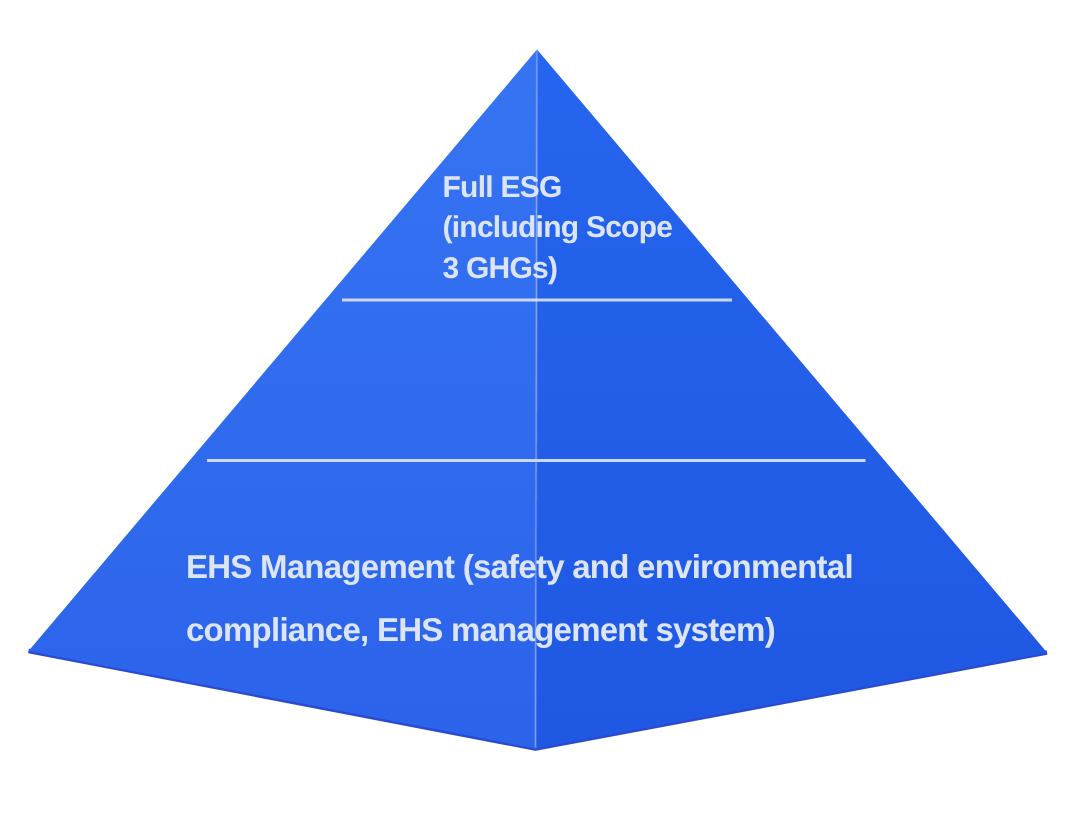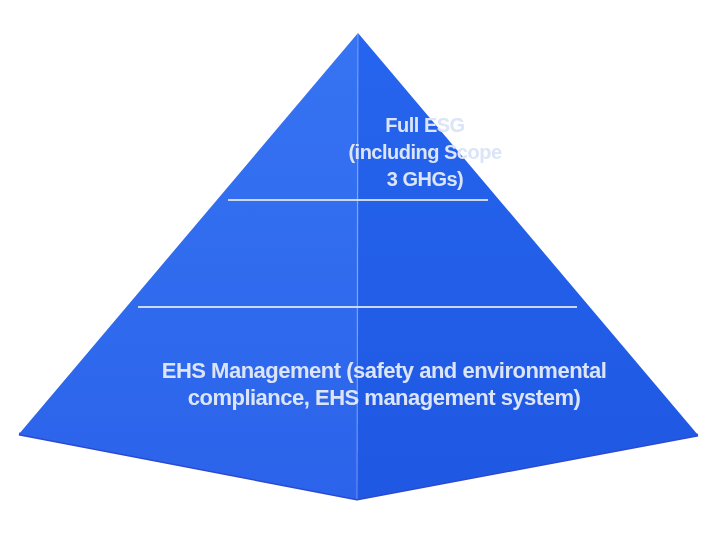--- a/index.html
+++ b/index.html
@@ -21,21 +21,21 @@
     left: 0;
     top: 0;
     display: block;
   }
   .tier-label {
     position: absolute;
     color: #dbe5f7;
     font-weight: 700;
     letter-spacing: -0.5px;
     white-space: pre-line;
-    text-align: center;
+    text-align: left;
     pointer-events: none;
   }
   .tier-label.top {
     left: 295px;
     top: 112px;
     width: 260px;
     font-size: 20px;
     line-height: 27px;
   }
   .tier-label.middle {
@@ -43,21 +43,21 @@
     top: 217px;
     width: 420px;
     font-size: 20px;
     line-height: 27px;
   }
   .tier-label.bottom {
     left: 124px;
     top: 357px;
     width: 520px;
     font-size: 22px;
-    line-height: 27px;
+    line-height: 42px;
   }
 </style>
 </head>
 <body>
 
 <div class="stage">
 
   <svg class="pyramid-svg" width="717" height="551" viewBox="0 0 717 551">
     <defs>
       <linearGradient id="gradLeft" x1="0" y1="0" x2="0" y2="1">

